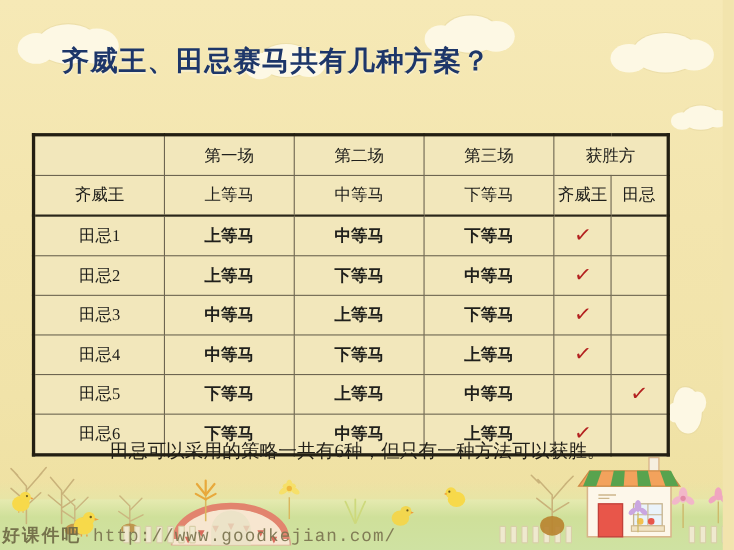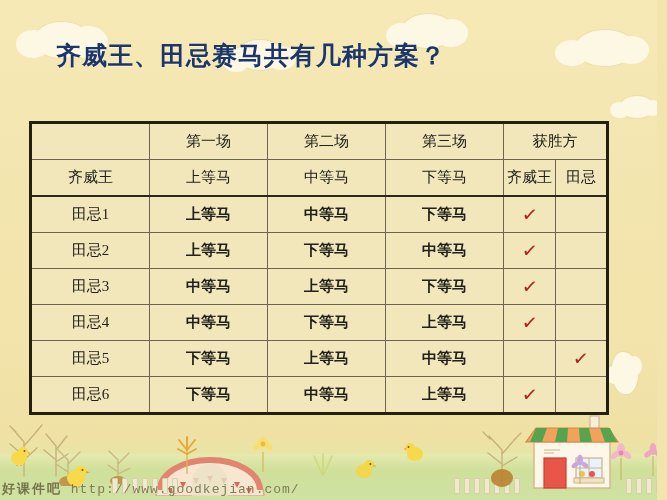--- a/index.html
+++ b/index.html
@@ -175,21 +175,21 @@
 
   
   .flower { position: absolute; z-index: 3; }
 
   
   .watermark {
     position: absolute;
     left: 2px;
     bottom: 2px;
     font-family: "Liberation Mono", "DejaVu Sans Mono", monospace;
-    font-size: 13px;
+    font-size: 16px;
     color: #7b7450;
     letter-spacing: 1px;
     white-space: nowrap;
     z-index: 8;
     opacity: .92;
   }
   .watermark .wm-cn {
     font-family: "Liberation Serif", serif;
     font-weight: 700;
     color: #6f6a46;
@@ -280,20 +280,21 @@
           <td class="col-match thick-right blue">下等马</td>
           <td class="col-match thick-right blue">中等马</td>
           <td class="col-match thick-right blue">上等马</td>
           <td class="col-win"><span class="check">✓</span></td>
           <td class="col-win"></td>
         </tr>
       </tbody>
     </table>
   </div>
 
+  <div class="caption">田忌可以采用的策略一共有6种，但只有一种方法可以获胜。</div>
 
   <div class="ground-fade"></div>
   <div class="ground"></div>
 
   <svg class="tree" style="left:4px; bottom:22px;" width="70" height="62" viewBox="0 0 70 62">
     <g stroke="#c9b27a" stroke-width="1.4" fill="none" stroke-linecap="round">
       <path d="M20 60 L20 26 M20 26 L8 12 M20 30 L34 14 M20 40 L6 28 M20 44 L33 32 M12 16 L6 10 M32 16 L38 9"></path>
       <path d="M52 60 L52 30 M52 30 L42 18 M52 34 L63 20 M52 44 L40 34 M52 46 L64 38"></path>
     </g>
     <circle cx="20" cy="60" r="0"></circle>

